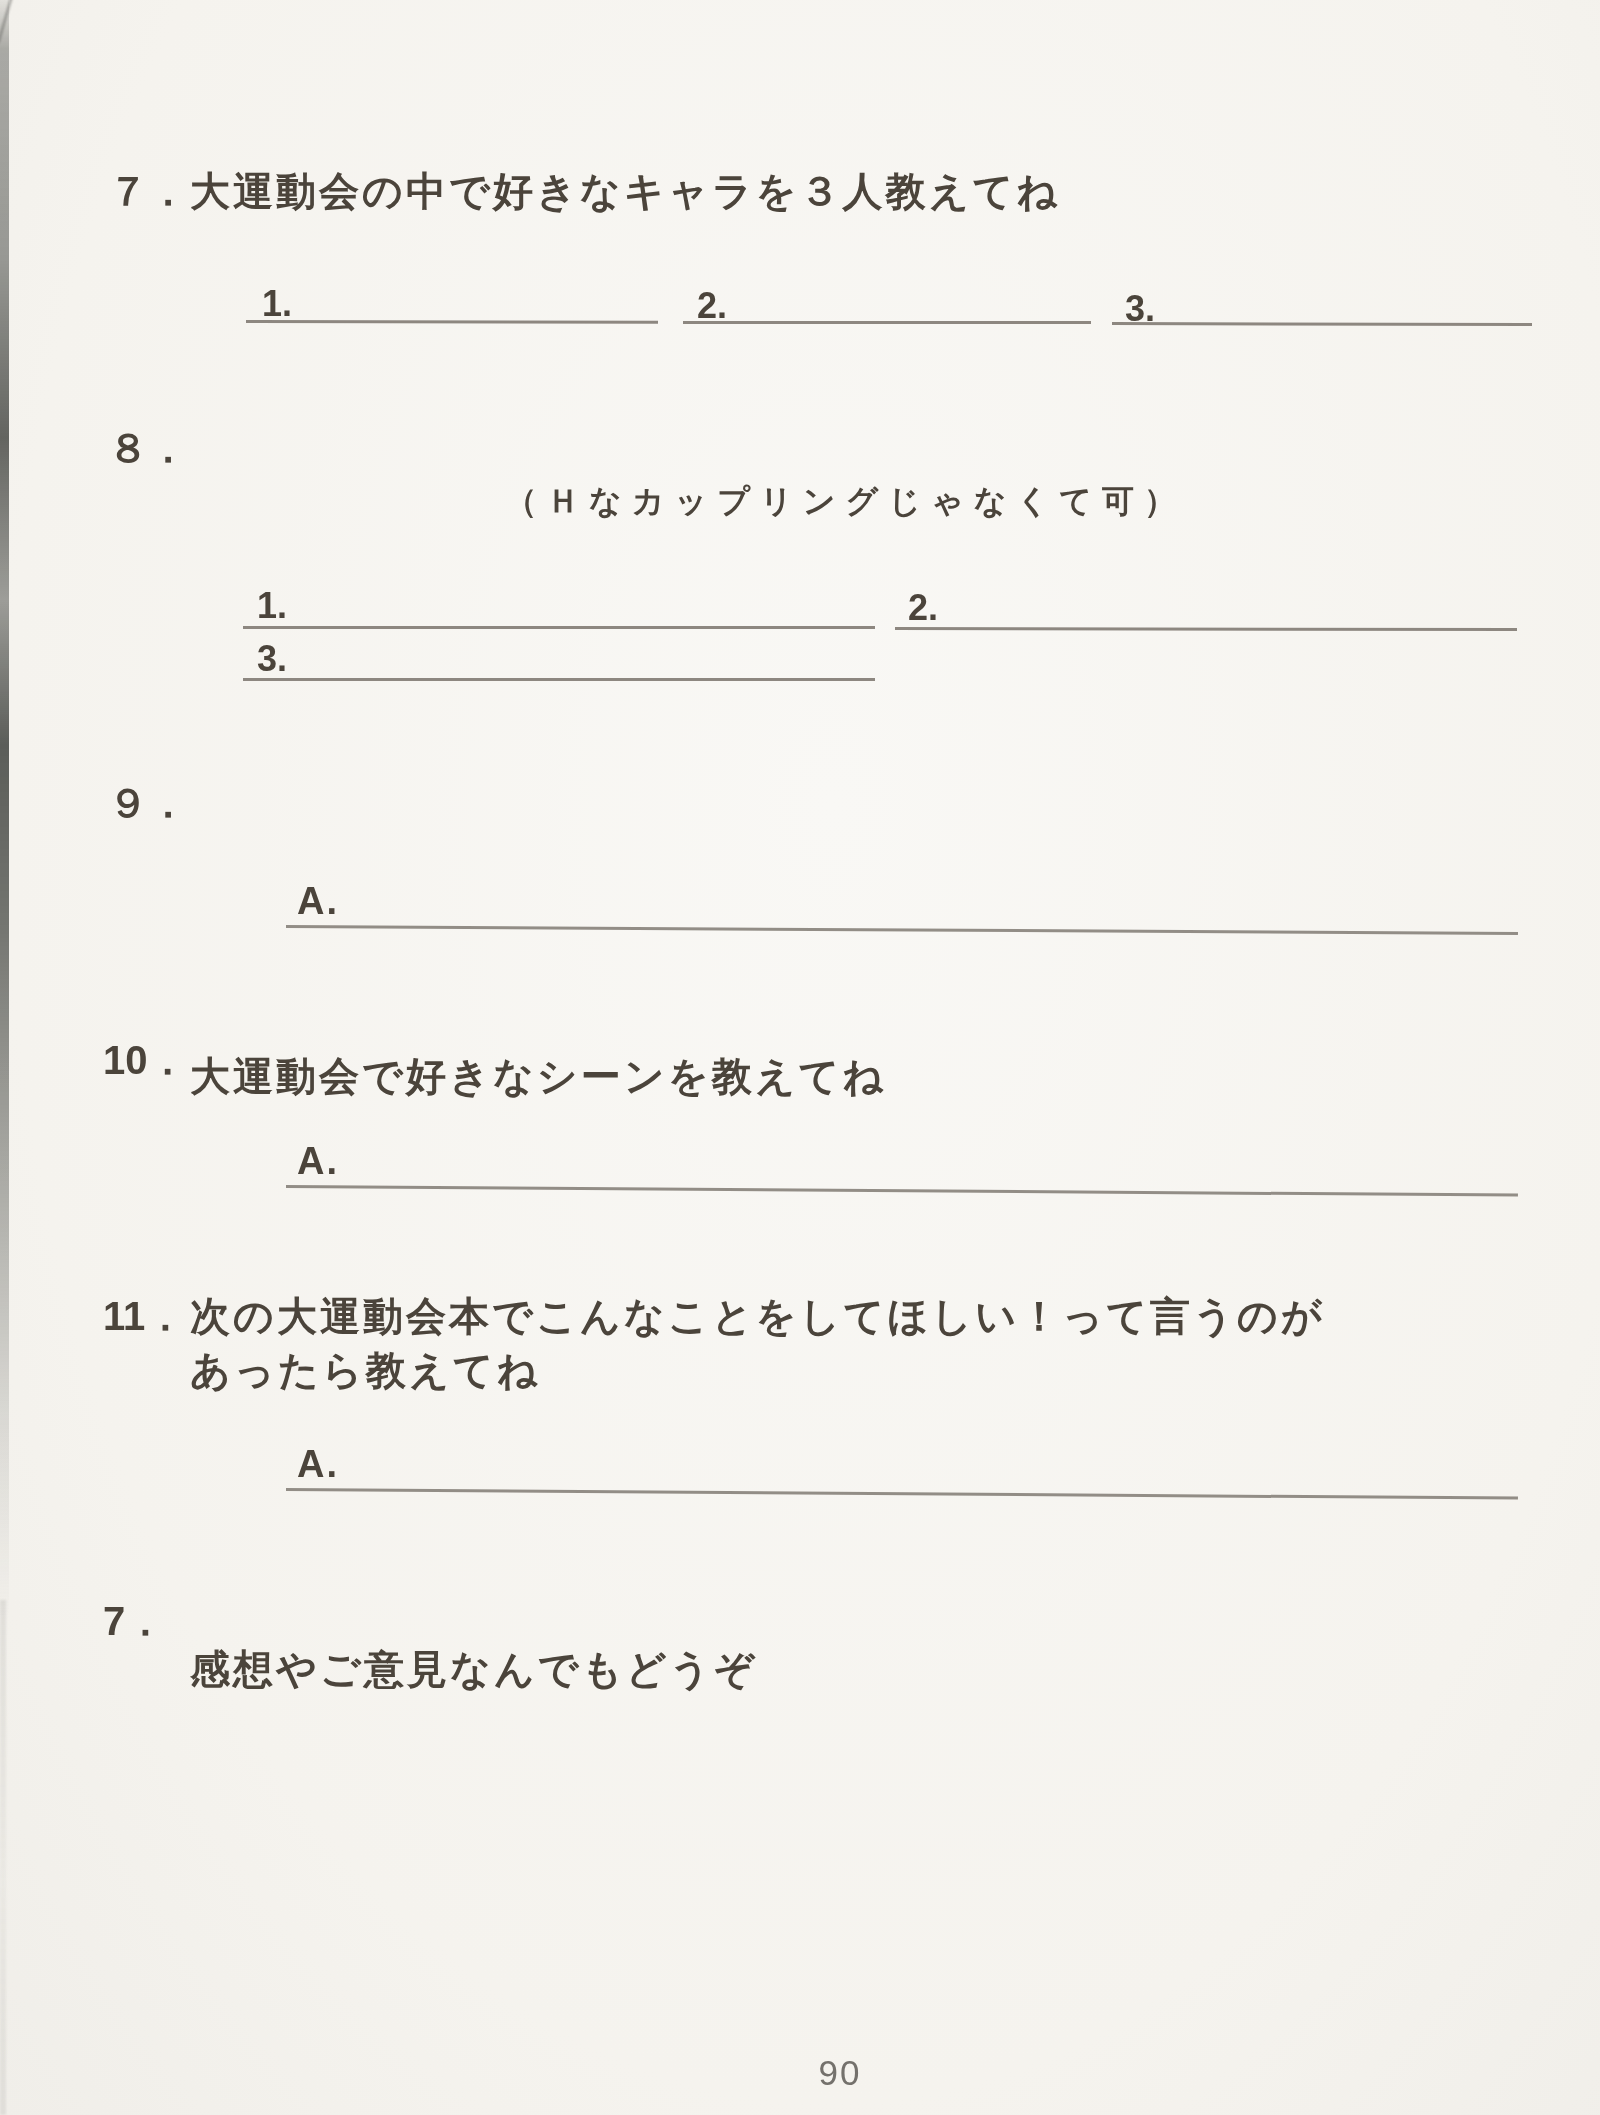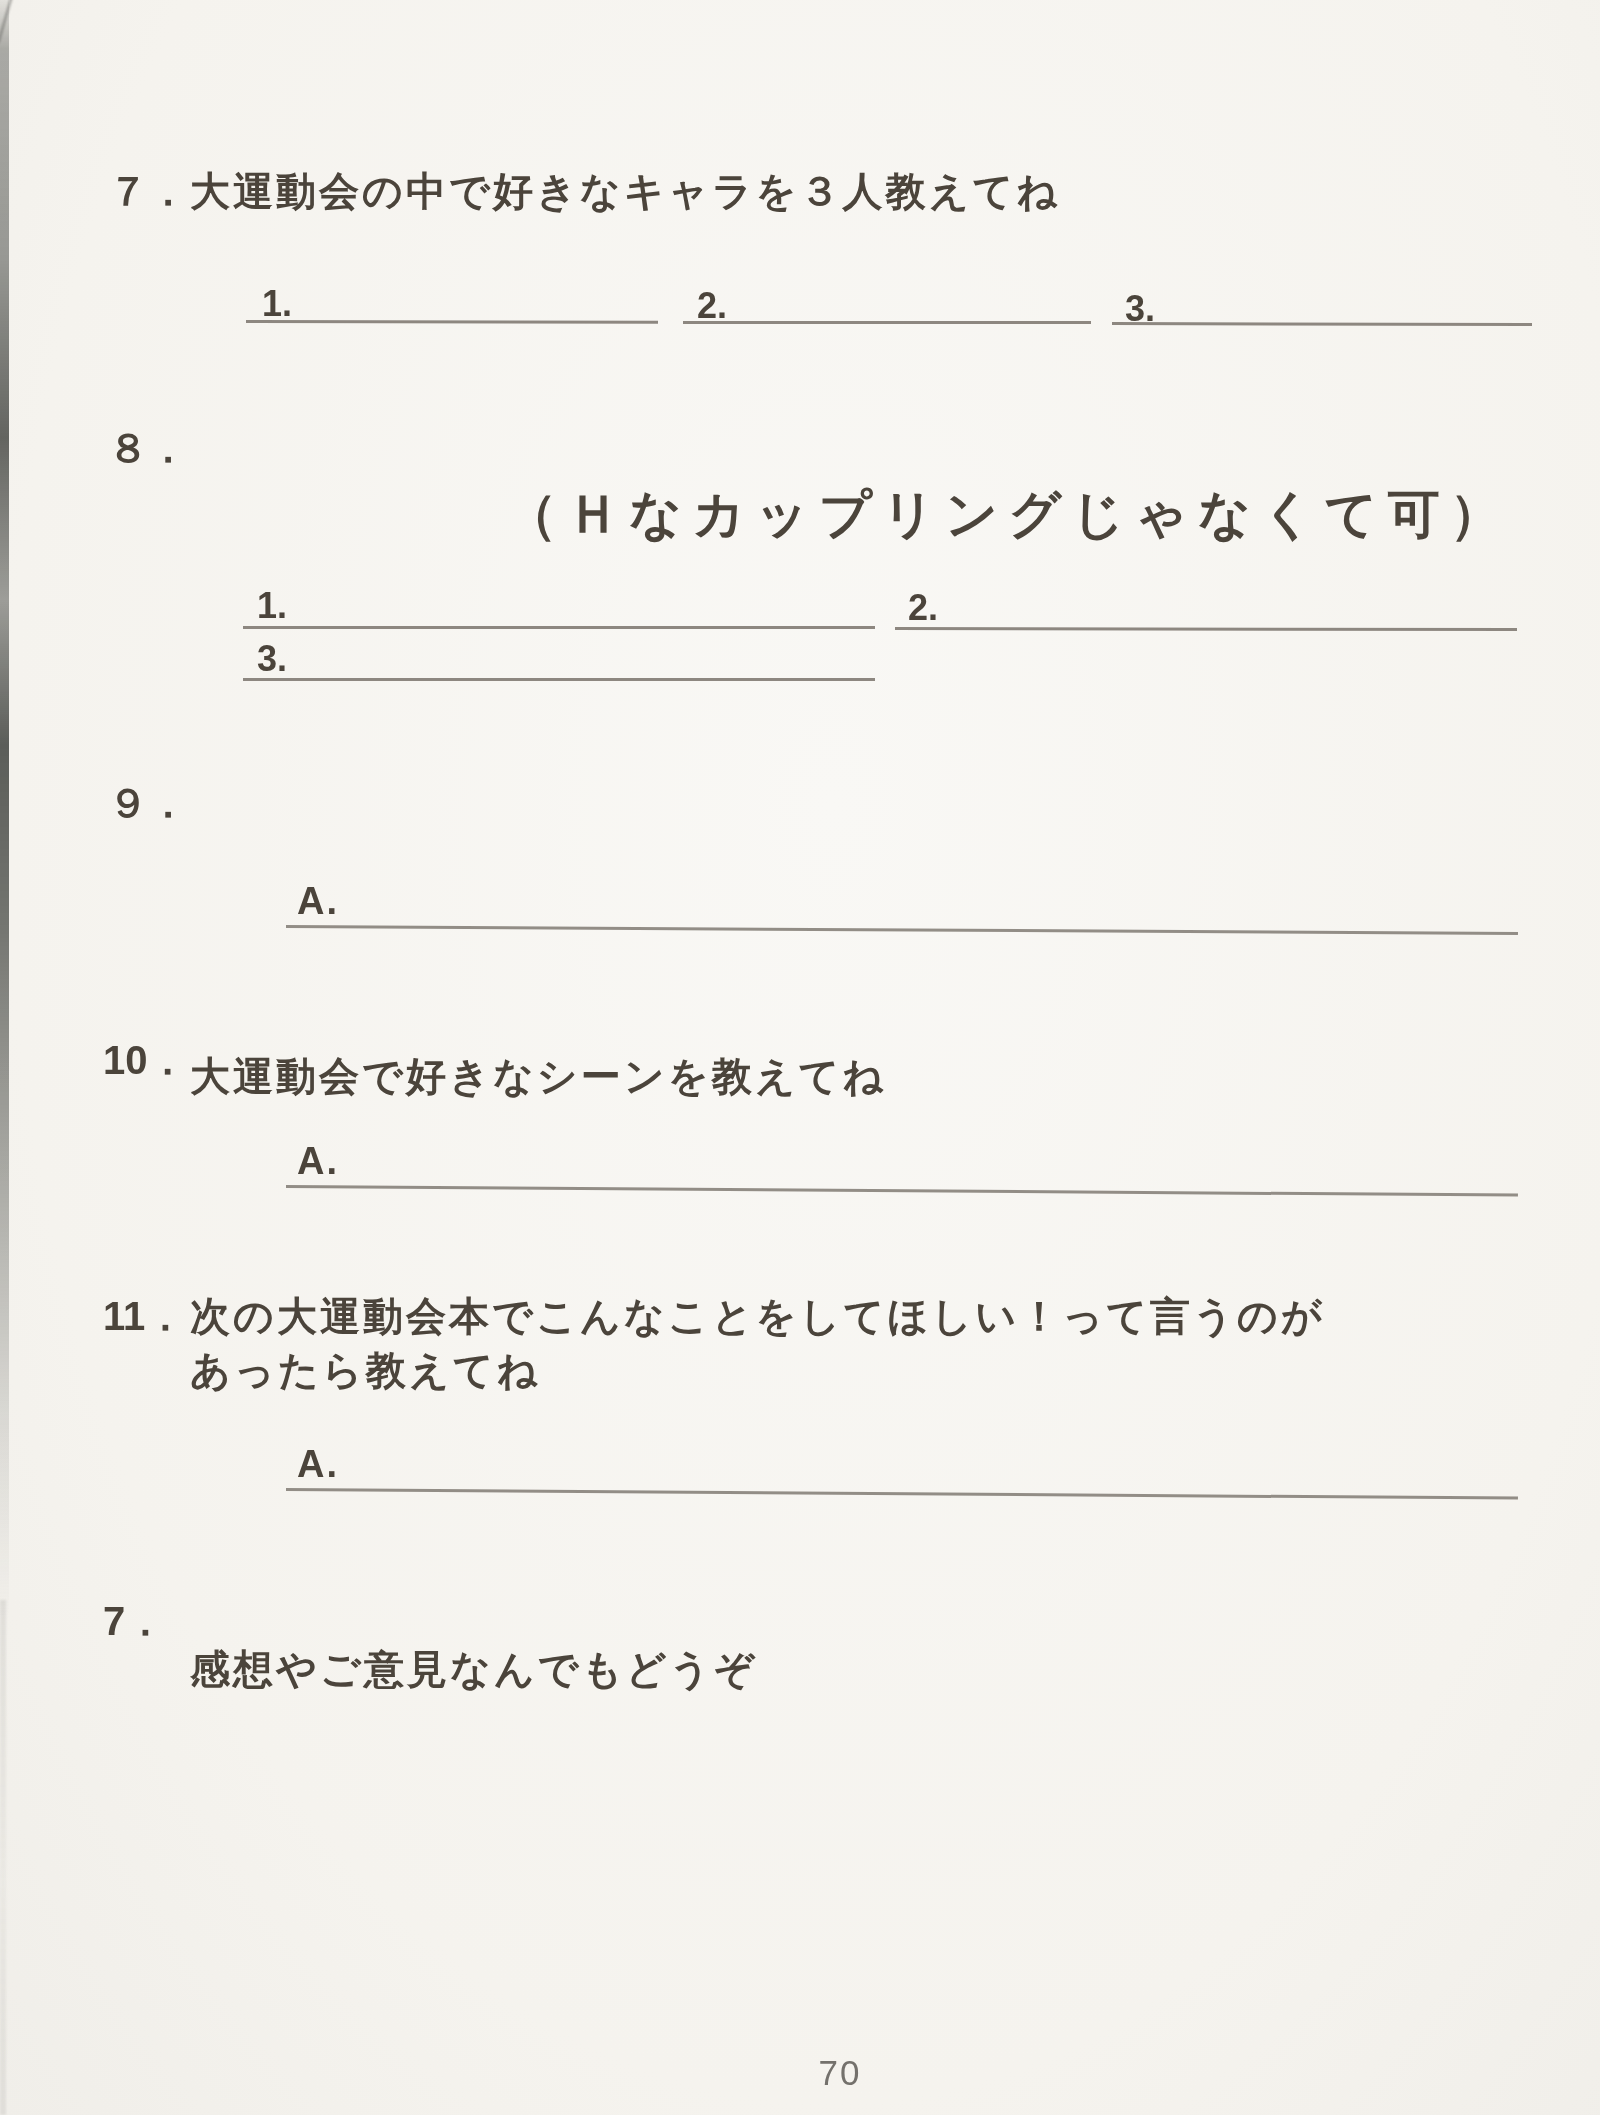--- a/index.html
+++ b/index.html
@@ -42,21 +42,21 @@
   .qnum, .qtitle {
     position: absolute;
     font-size: 40px;
     font-weight: bold;
     line-height: 1.15;
     white-space: nowrap;
   }
   .qtitle { letter-spacing: 3px; }
   .note {
     position: absolute;
-    font-size: 52px;
+    font-size: 32px;
     font-weight: bold;
     letter-spacing: 10px;
     white-space: nowrap;
   }
   .blank-label {
     position: absolute;
     font-size: 36px;
     font-weight: bold;
     white-space: nowrap;
   }
@@ -128,15 +128,15 @@
   <div class="qnum" style="left:103px; top:1293px;">11．</div>
   <div class="qtitle" style="left:190px; top:1347px;">あったら教えてね</div>
   <div class="qtitle" style="left:190px; top:1293px;">次の大運動会本でこんなことをしてほしい！って言うのが</div>
 
   <div class="answer-label" style="left:297px; top:1443px;">A.</div>
   <div class="rule long" style="left:286px; top:1488px; width:1232px; transform:rotate(0.4deg);"></div>
 
   <div class="qnum" style="left:103px; top:1598px;">7．</div>
   <div class="qtitle" style="left:190px; top:1598px;margin-top:48px;">感想やご意見なんでもどうぞ</div>
 
-  <div class="page-number">70</div>
+  <div class="page-number">90</div>
 
 </div>
 
 </body></html>

